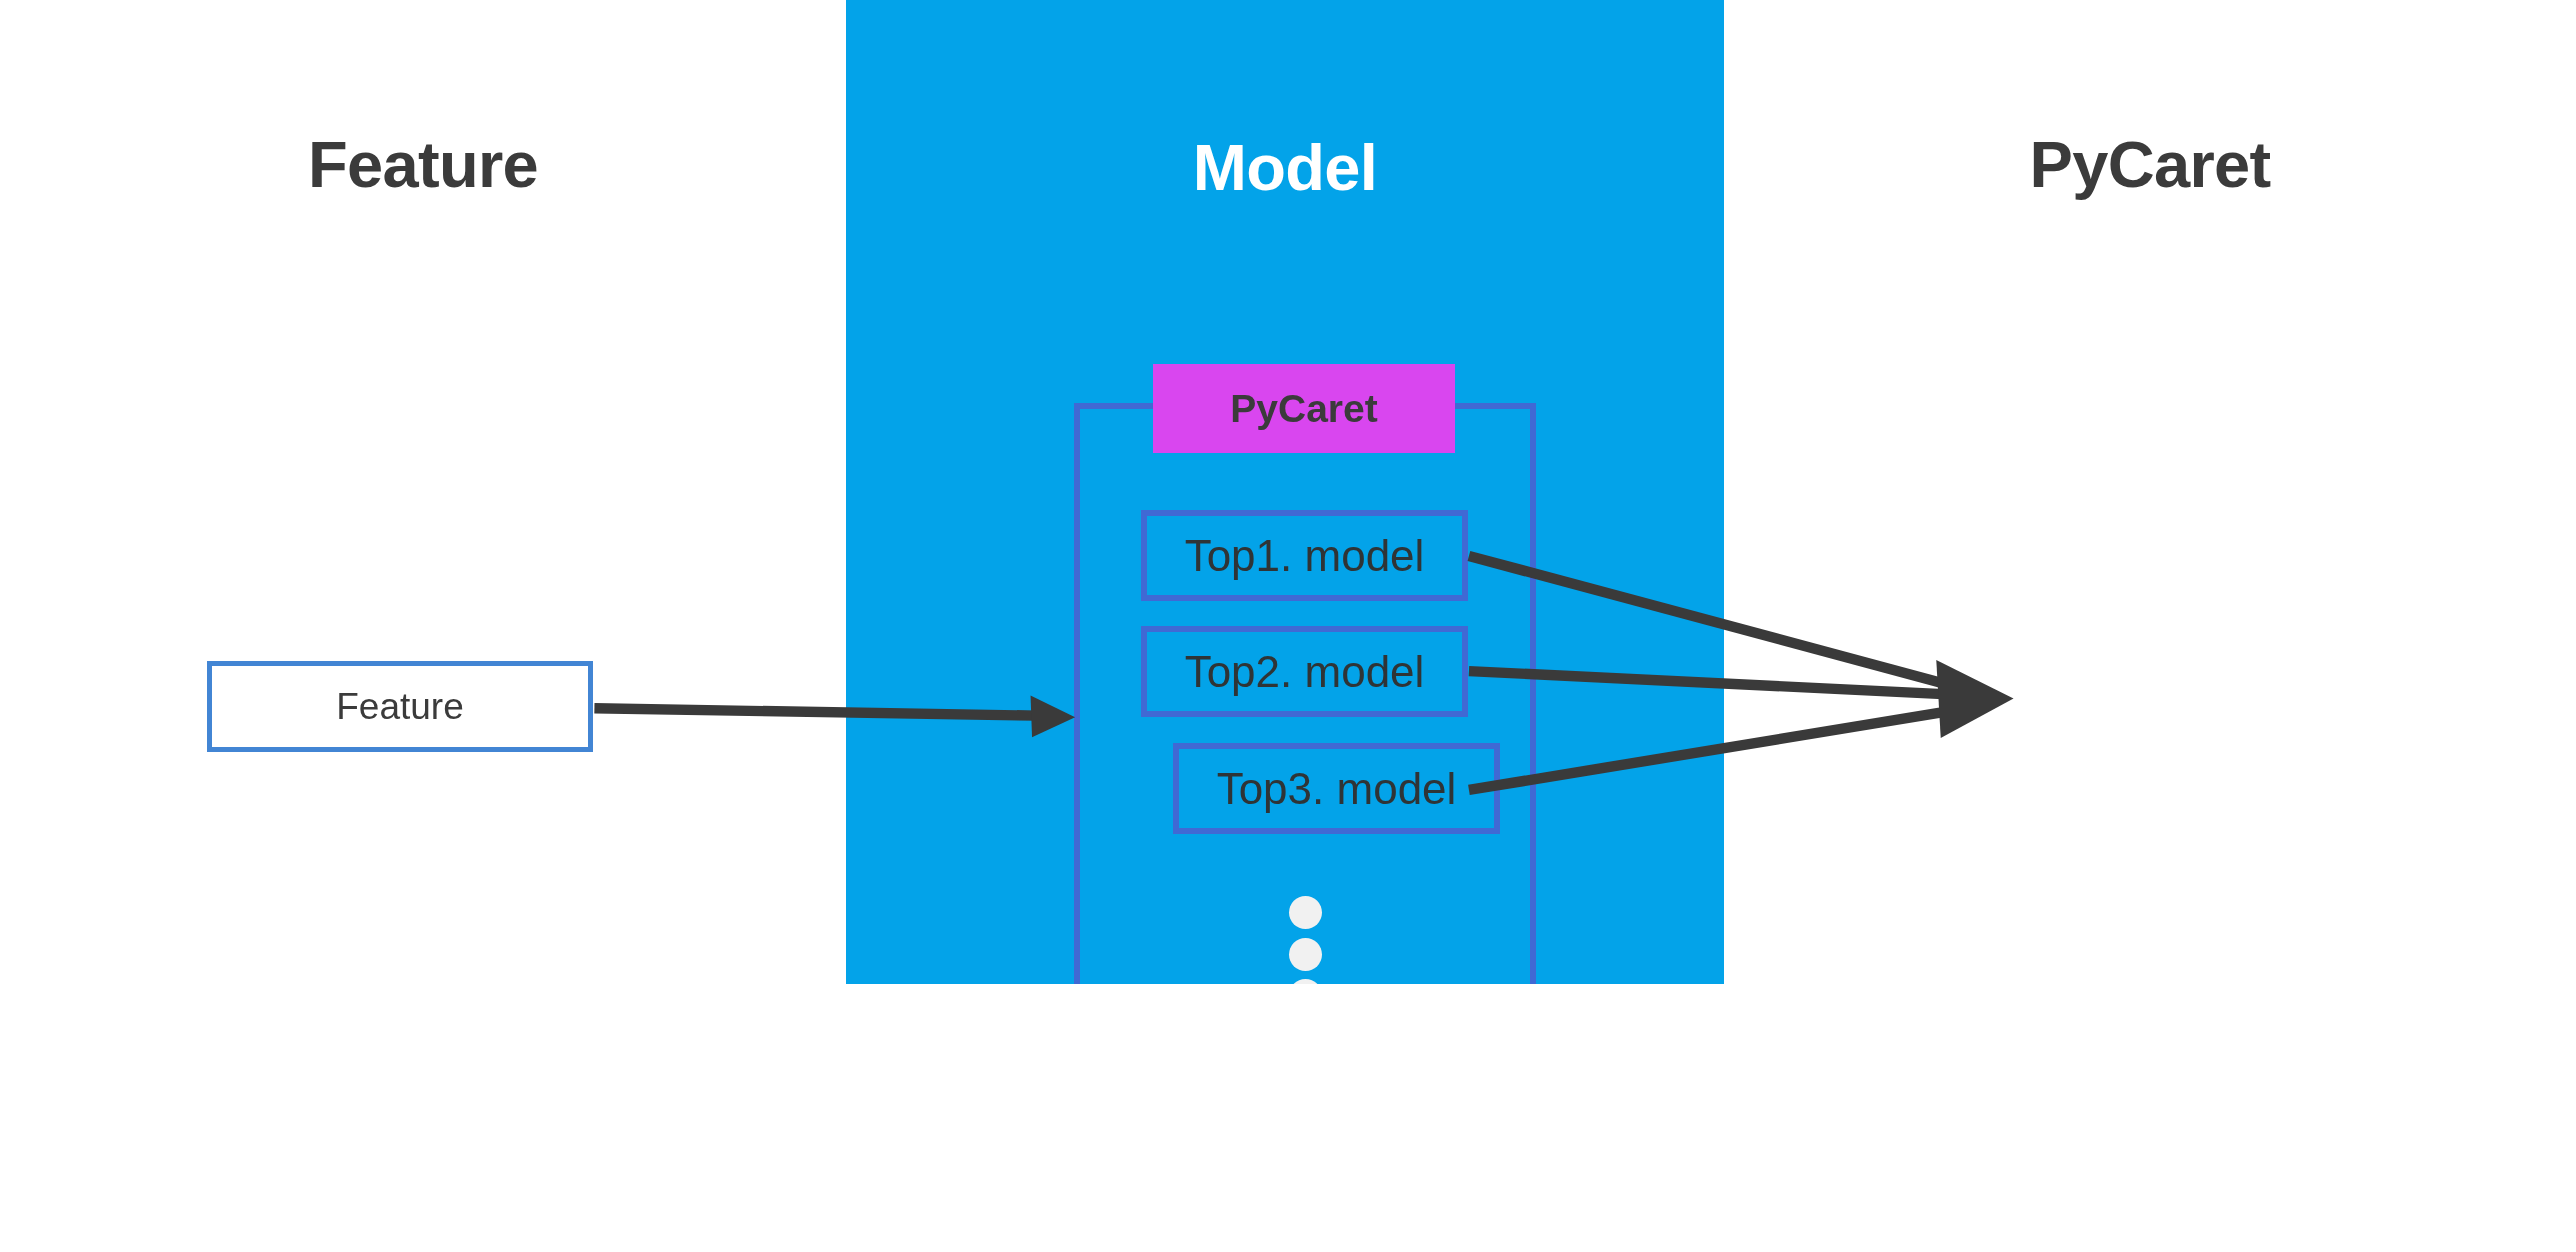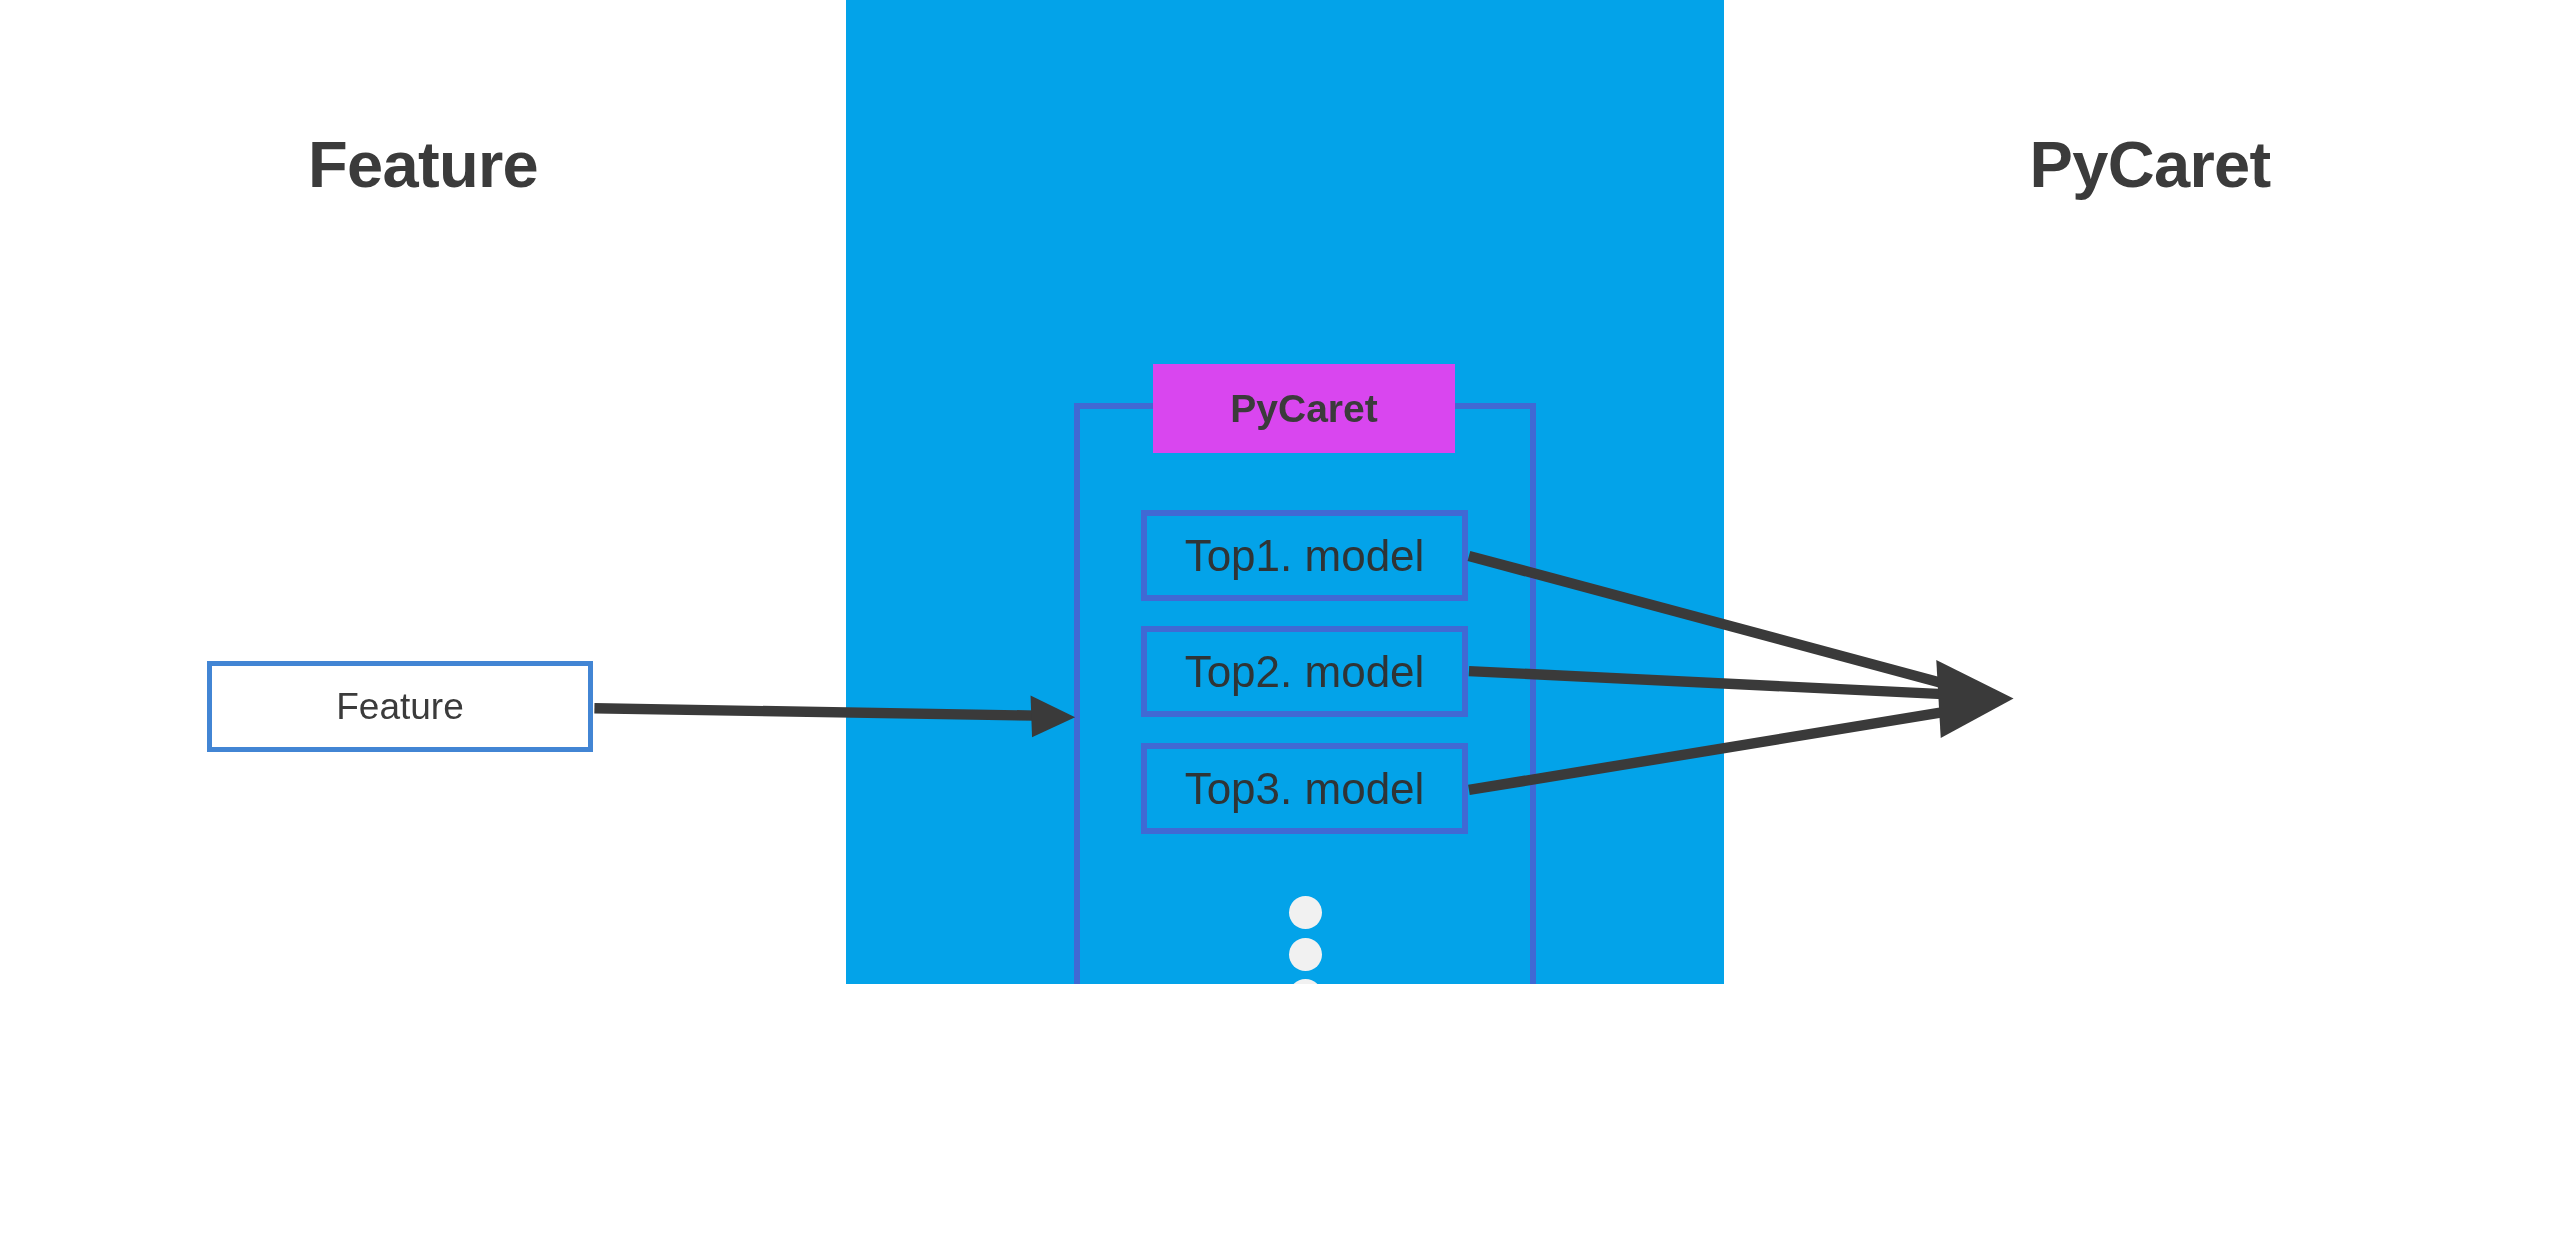--- a/index.html
+++ b/index.html
@@ -116,21 +116,21 @@
     left: 1141px;
     width: 327px;
     height: 91px;
     border: 6px solid #4069d4;
     background: transparent;
     font-size: 44px;
     color: #2f3436;
   }
   #model-box-0 { top: 510px; }
   #model-box-1 { top: 626px; }
-  #model-box-2 { top: 743px; }
+  #model-box-2 { top: 743px; margin-left: 32px; }
 
   
   #ellipsis {
     position: absolute;
     left: 1289px;
     top: 896px;
     width: 33px;
     height: 116px;
   }
   #ellipsis .dot {
@@ -157,20 +157,21 @@
 </style>
 </head>
 <body>
 
 <div id="stage">
 
   <div class="band"></div>
 
   <div class="heading heading-dark" id="heading-feature">Feature</div>
 
+  <div class="heading heading-light" id="heading-model">Model</div>
 
   <div class="heading heading-dark" id="heading-ensemble">PyCaret</div>
 
   <div class="box" id="feature-box">Feature</div>
 
   <div id="pycaret-container"></div>
 
   <div class="model-box box" id="model-box-0">Top1. model</div>
 
   <div class="model-box box" id="model-box-1">Top2. model</div>

